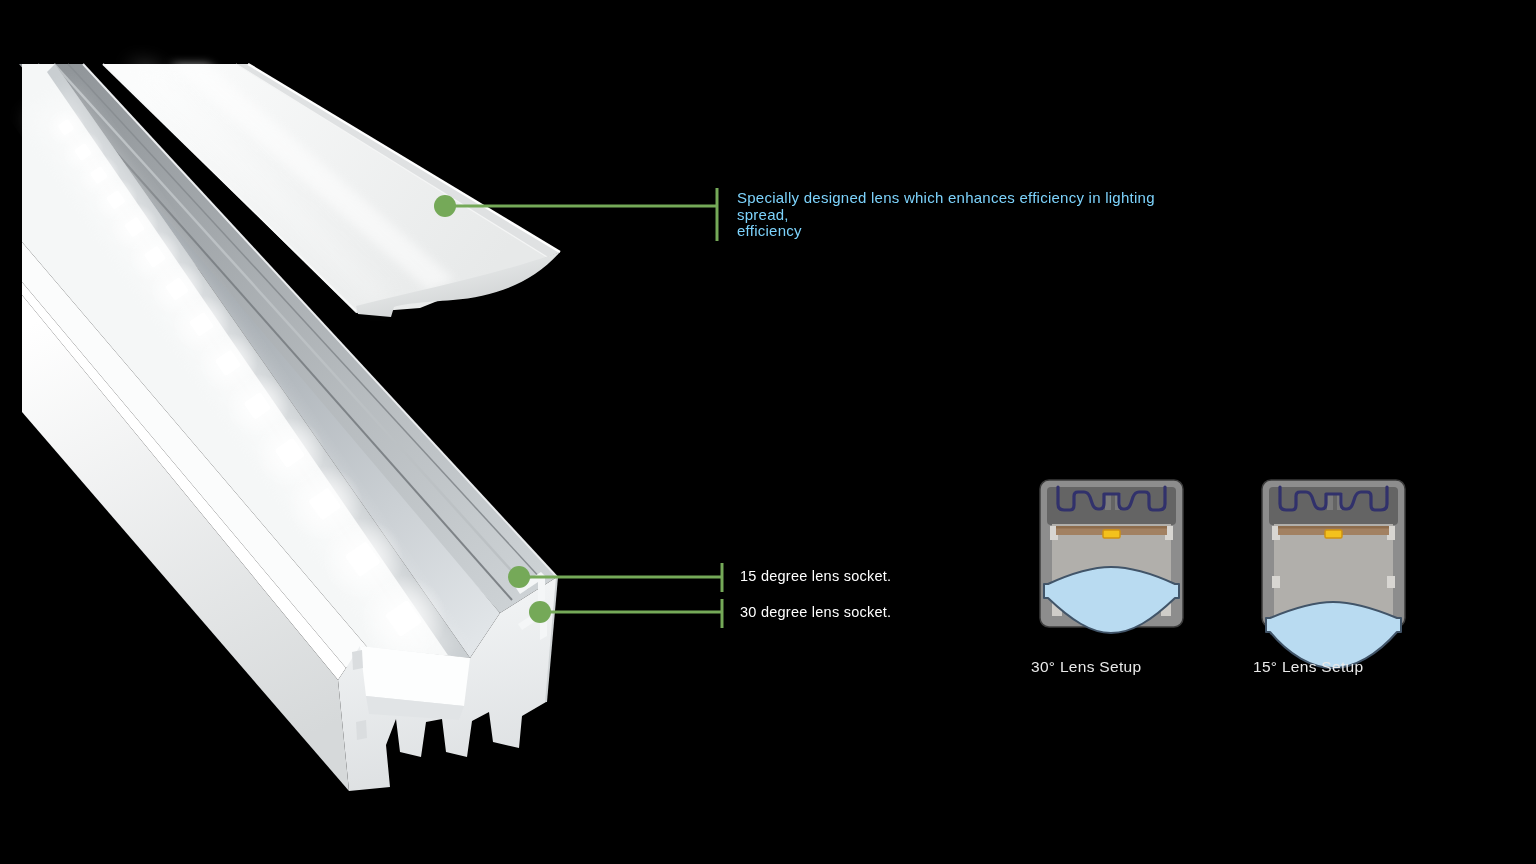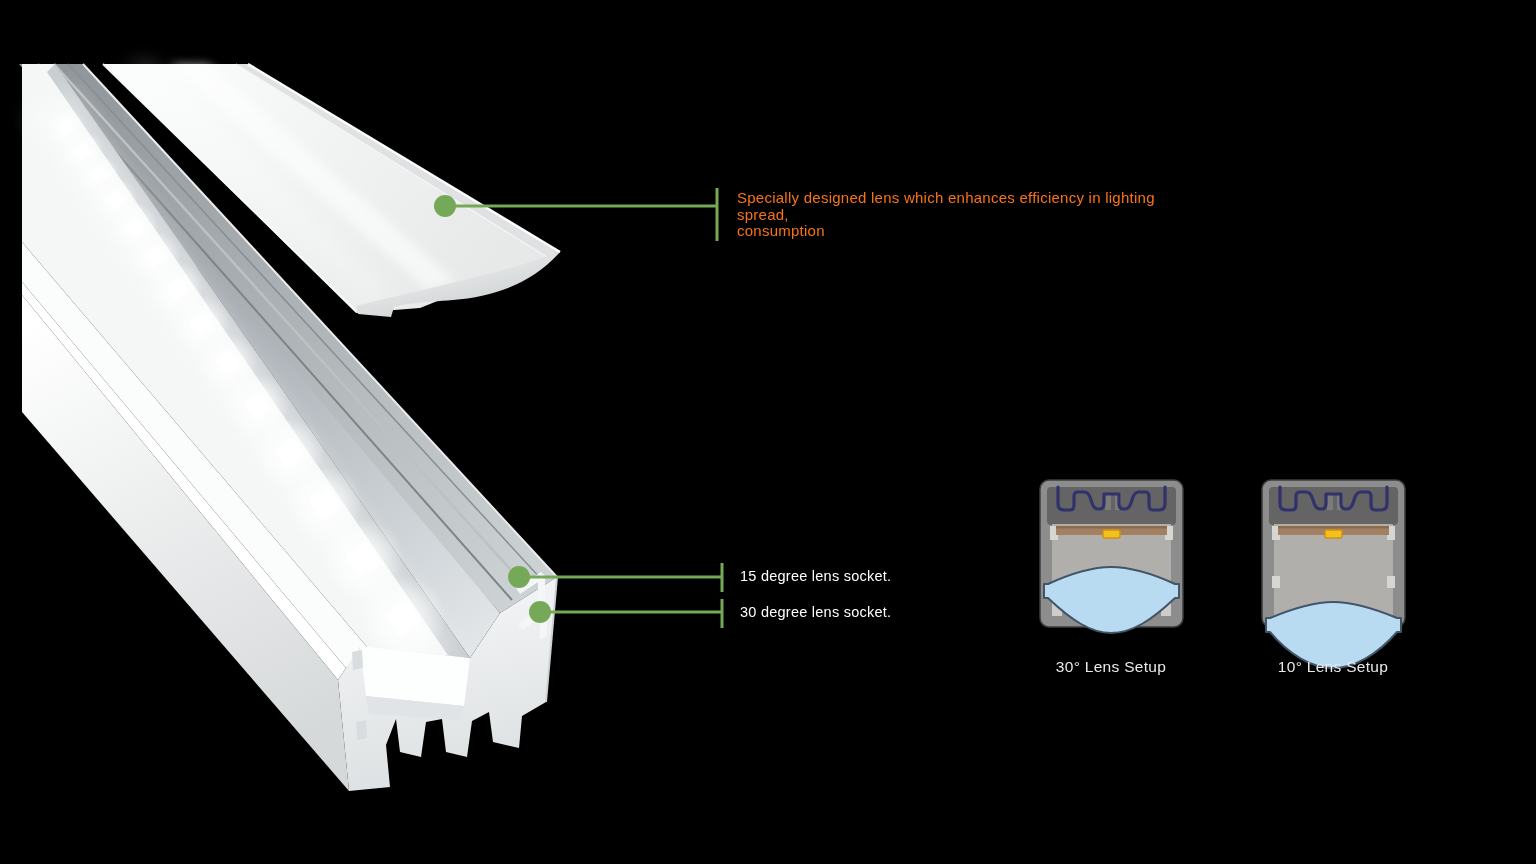--- a/index.html
+++ b/index.html
@@ -1,25 +1,25 @@
 <!DOCTYPE html>
 <html><head>
 <meta charset="utf-8">
 <style>
   html,body{margin:0;padding:0;background:#000;}
   body{width:1536px;height:864px;overflow:hidden;position:relative;
        font-family:"Liberation Sans", sans-serif;}
   .stage{position:absolute;left:0;top:0;width:1536px;height:864px;background:#000;}
   svg.illu{position:absolute;left:0;top:0;}
-  .note{position:absolute;left:737px;top:190px;width:470px;color:#f97316;
+  .note{position:absolute;left:737px;top:190px;width:470px;color:#7dd3fc;
         font-size:15px;line-height:16.6px;letter-spacing:.25px;}
   .socket-label{position:absolute;color:#ffffff;font-size:14.5px;letter-spacing:.25px;}
   .socket-label.s15{left:740px;top:568px;}
   .socket-label.s30{left:740px;top:604px;}
-  .setup-label{position:absolute;top:658px;width:160px;text-align:center;
+  .setup-label{position:absolute;top:658px;width:160px;
                color:#e9e9e9;font-size:15.5px;letter-spacing:.3px;}
   .setup-label.d30{left:1031px;}
   .setup-label.d15{left:1253px;}
 </style>
 </head>
 <body>
 
 <div class="stage">
 
 <svg class="illu" width="1536" height="864" viewBox="0 0 1536 864">
@@ -197,22 +197,22 @@
     <rect x="16" y="46" width="111" height="9" fill="#a28162"></rect>
     <rect x="16" y="46" width="111" height="2.5" fill="#8d6c4c"></rect>
     <rect x="63" y="50" width="17" height="8" rx="1.5" fill="#f3c11d" stroke="#cf9212" stroke-width="1.5"></rect>
     <path d="M4,138 L8,138 C32,128 52,122 71,122 C91,122 111,128 135,138 L139,138 L139,152 L135,152
              C115,175 92,188 71,188 C50,188 27,175 8,152 L4,152 Z" fill="#b9dbf1" stroke="#415468" stroke-width="2" stroke-linejoin="round"></path>
   </g>
 </svg>
 
 <div class="note">
   <div>Specially designed lens which enhances efficiency in lighting spread,</div>
-  <div>consumption</div>
+  <div>efficiency</div>
 </div>
 
 <div class="socket-label s15">15 degree lens socket.</div>
 <div class="socket-label s30">30 degree lens socket.</div>
 
 <div class="setup-label d30">30° Lens Setup</div>
-<div class="setup-label d15">10° Lens Setup</div>
+<div class="setup-label d15">15° Lens Setup</div>
 
 </div>
 
 </body></html>

